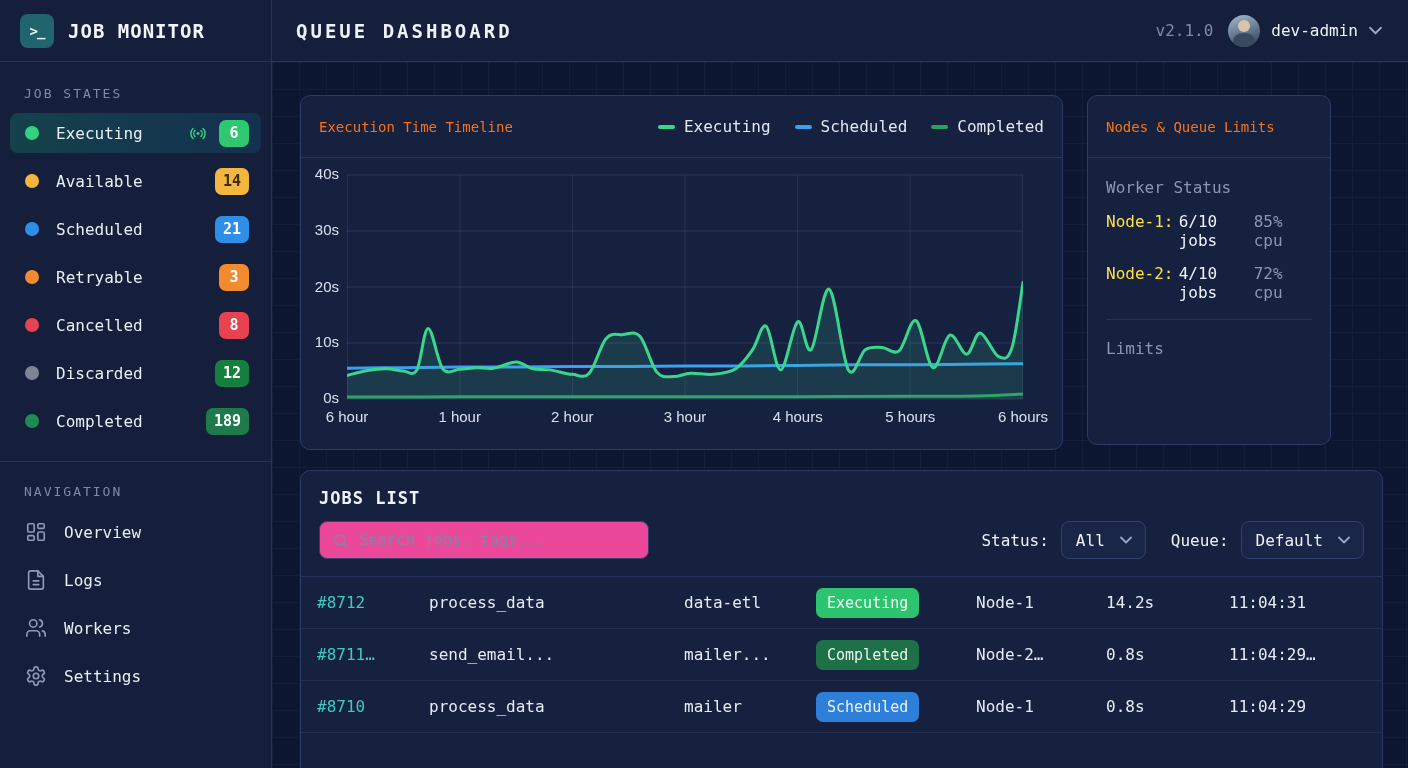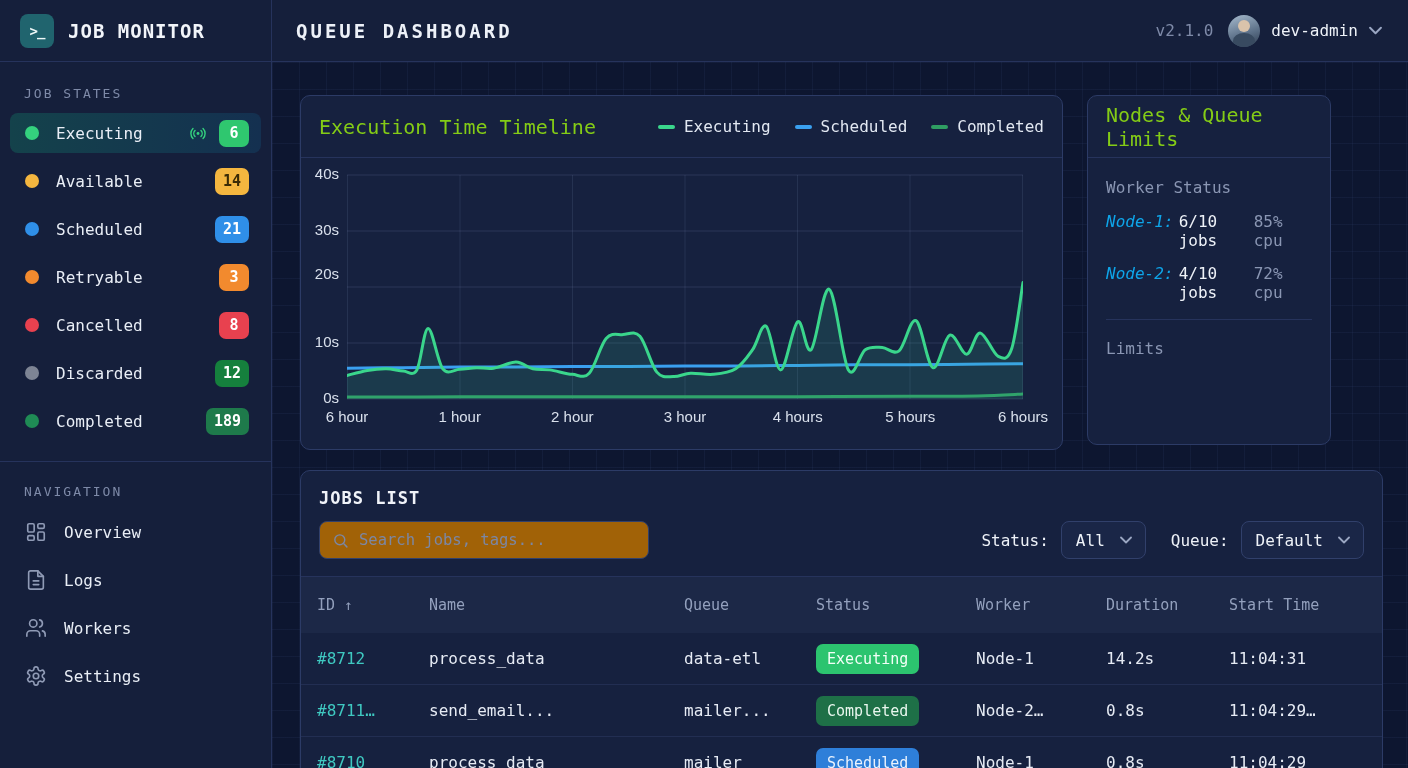--- a/index.html
+++ b/index.html
@@ -49,50 +49,50 @@
   .nav-label{ font-size:16px; color:#e9eef6; }
 
   
   .main{ position:absolute; top:62px; left:272px; width:1136px; height:706px; overflow:hidden;
     background-color:#0d1630;
     background-image:linear-gradient(rgba(92,122,190,0.08) 1px, transparent 1px),
                      linear-gradient(90deg, rgba(92,122,190,0.08) 1px, transparent 1px);
     background-size:27px 27px; }
   .card{ position:absolute; background:#16213f; border:1px solid #2c3b66; border-radius:10px; }
   .card-header{ height:62px; border-bottom:1px solid #26335c; display:flex; align-items:center; padding:0 18px; }
-  .card-title{ font-size:20px; color:#84cc16; font-weight:500; }
+  .card-title{ font-size:14px; color:#f97316; font-weight:500; }
 
   
   .timeline-card{ left:28px; top:33px; width:763px; height:355px; }
   .legend{ margin-left:auto; display:flex; gap:24px; align-items:center; }
   .legend-item{ display:flex; align-items:center; gap:9px; cursor:pointer; }
   .legend-swatch{ width:17px; height:4px; border-radius:2px; }
   .legend-label{ font-size:16px; color:#e2e8f2; }
   .chart-wrap{ position:relative; height:291px; font-family:"Liberation Sans","DejaVu Sans",sans-serif; }
   .chart-svg{ position:absolute; left:46px; top:16px; }
   .y-label{ position:absolute; left:0; width:38px; text-align:right; font-size:15px; color:#d9e0ec; }
   .x-label{ position:absolute; top:250px; width:90px; text-align:center; font-size:15px; color:#d9e0ec; }
 
   
   .nodes-card{ left:815px; top:33px; width:244px; height:350px; }
   .nodes-body{ padding:20px 18px 0; }
   .sub-header{ color:#8a96b3; font-size:16px; margin-bottom:15px; }
   .worker-row{ display:flex; font-size:16px; margin-bottom:14px; align-items:baseline; }
-  .worker-name{ width:84px; color:#0ea5e9;font-style:italic; }
+  .worker-name{ width:84px; color:#fde047; }
   .worker-jobs{ color:#eef2f8; }
   .worker-cpu{ margin-left:auto; color:#8a96b3; }
   .nodes-divider{ border-top:1px solid #26335c; margin:17px 0 19px; }
   .limit-row{ display:flex; justify-content:space-between; font-size:16px; margin-bottom:15px; color:#eef2f8;}
   .limit-value{ font-weight:bold; }
 
   
   .jobs-card{ left:28px; top:408px; width:1083px; height:392px; overflow:hidden; }
   .jobs-title{ font-size:17px; font-weight:bold; letter-spacing:1px; padding:17px 18px 0; color:#f0f3f9;}
   .jobs-toolbar{ display:flex; align-items:center; margin-top:13px; padding:0 18px 17px; }
-  .search-box{ width:330px; height:38px; border:1px solid #31406b; border-radius:8px; background:#a16207;
+  .search-box{ width:330px; height:38px; border:1px solid #31406b; border-radius:8px; background:#ec4899;
     display:flex; align-items:center; padding:0 12px; gap:10px; color:#7b87a5; }
   .search-input{ background:transparent; border:none; outline:none; color:#e8edf6; font:inherit; font-size:15.5px; flex:1; min-width:0;}
   .search-input::placeholder{ color:#7b87a5; }
   .filters{ margin-left:auto; display:flex; align-items:center; gap:13px; }
   .filter-label{ font-size:16px; color:#eef2f8; }
   .select-box{ height:38px; border:1px solid #31406b; border-radius:8px; background:#1a2647;
     display:flex; align-items:center; gap:15px; padding:0 13px 0 14px; font-size:16px; color:#eef2f8; cursor:pointer; }
   .filter-group{ display:flex; align-items:center; gap:12px; margin-left:12px; }
   .table{ border-top:1px solid #26335c; }
   .trow{ display:grid; grid-template-columns:112px 255px 132px 160px 130px 123px 1fr;
@@ -270,21 +270,21 @@
           <line x1="563" x2="563" y1="1" y2="225" stroke="rgba(152,170,212,0.12)" stroke-width="1"></line>
           <line x1="675.5" x2="675.5" y1="1" y2="225" stroke="rgba(152,170,212,0.12)" stroke-width="1"></line>
           <path d="M 0,223.04 C 18.777777777777775,223.012 75.11111111111111,222.9186666666667 112.66666666666666,222.872 C 150.2222222222222,222.82533333333333 187.77777777777777,222.77866666666665 225.33333333333331,222.76 C 262.88888888888886,222.74133333333333 300.44444444444446,222.77866666666665 338,222.76 C 375.55555555555554,222.74133333333333 413.1111111111111,222.74133333333333 450.66666666666663,222.648 C 488.2222222222222,222.55466666666666 533.2888888888889,222.3213333333333 563.3333333333334,222.2 C 593.3777777777779,222.07866666666666 612.1555555555556,222.29333333333332 630.9333333333333,221.92 C 649.711111111111,221.54666666666665 668.4888888888888,220.28666666666666 676,219.96" fill="none" stroke="#2f9e63" stroke-width="3" stroke-linecap="round" stroke-linejoin="round"></path>
           <path d="M 0,194.2 C 9.388888888888888,194.10666666666665 37.55555555555556,193.82666666666668 56.33333333333333,193.64000000000001 C 75.1111111111111,193.45333333333335 93.88888888888889,193.17333333333332 112.66666666666666,193.07999999999998 C 131.44444444444443,192.98666666666665 150.22222222222223,193.17333333333332 169,193.07999999999998 C 187.77777777777777,192.98666666666665 206.55555555555554,192.61333333333334 225.33333333333331,192.52 C 244.1111111111111,192.42666666666668 262.8888888888889,192.61333333333334 281.6666666666667,192.52 C 300.44444444444446,192.42666666666668 319.22222222222223,192.0533333333333 338,191.95999999999998 C 356.77777777777777,191.86666666666665 375.5555555555556,192.0533333333333 394.33333333333337,191.95999999999998 C 413.11111111111114,191.86666666666665 431.88888888888886,191.58666666666667 450.66666666666663,191.4 C 469.4444444444444,191.21333333333334 488.22222222222223,190.93333333333334 507,190.84 C 525.7777777777778,190.74666666666667 544.5555555555557,190.93333333333334 563.3333333333334,190.84 C 582.1111111111111,190.74666666666667 600.8888888888889,190.46666666666667 619.6666666666666,190.28 C 638.4444444444443,190.09333333333333 666.6111111111111,189.81333333333333 676,189.72" fill="none" stroke="#3aa0f0" stroke-width="3" stroke-linecap="round" stroke-linejoin="round"></path>
           <path d="M 0,201.48 C 3.3799999999999994,200.64 13.707777777777775,197.56 20.279999999999998,196.44 C 26.85222222222222,195.32 33.42444444444444,194.66666666666666 39.43333333333333,194.76 C 45.44222222222222,194.85333333333332 51.26333333333333,196.81333333333333 56.33333333333333,197 C 61.40333333333333,197.18666666666667 65.72222222222223,202.97333333333333 69.85333333333334,195.88 C 73.98444444444445,188.78666666666666 76.8011111111111,154.62666666666667 81.11999999999999,154.44 C 85.43888888888888,154.25333333333333 90.50888888888889,187.94666666666666 95.76666666666667,194.76 C 101.02444444444444,201.57333333333332 107.03333333333333,195.50666666666666 112.66666666666666,195.32 C 118.29999999999998,195.13333333333333 123.93333333333332,193.82666666666668 129.56666666666666,193.64000000000001 C 135.2,193.45333333333335 139.89444444444445,195.13333333333333 146.46666666666667,194.2 C 153.0388888888889,193.26666666666665 162.42777777777778,187.9466666666667 169,188.04000000000002 C 175.57222222222222,188.13333333333335 180.26666666666665,193.45333333333332 185.89999999999998,194.76 C 191.5333333333333,196.06666666666666 196.22777777777776,194.94666666666666 202.79999999999998,195.88 C 209.3722222222222,196.81333333333333 218.7611111111111,199.79999999999998 225.33333333333331,200.35999999999999 C 231.90555555555554,200.92 236.60000000000002,205.21333333333334 242.23333333333335,199.24 C 247.86666666666667,193.26666666666668 253.5,170.95999999999998 259.1333333333333,164.51999999999998 C 264.76666666666665,158.07999999999998 270.40000000000003,160.97333333333336 276.03333333333336,160.60000000000002 C 281.6666666666667,160.2266666666667 287.3,156.02666666666667 292.93333333333334,162.28 C 298.56666666666666,168.53333333333333 304.2,191.4 309.8333333333333,198.12 C 315.46666666666664,204.84 321.1,202.41333333333333 326.73333333333335,202.6 C 332.3666666666667,202.78666666666666 337.06111111111113,199.61333333333334 343.6333333333333,199.24 C 350.2055555555555,198.86666666666667 358.6555555555555,201.10666666666665 366.16666666666663,200.35999999999999 C 373.67777777777775,199.61333333333332 382.12777777777785,198.86666666666665 388.70000000000005,194.76 C 395.27222222222224,190.65333333333334 400.53,182.81333333333333 405.59999999999997,175.72 C 410.66999999999996,168.62666666666667 414.42555555555555,148.83999999999997 419.12,152.2 C 423.81444444444446,155.56 428.5088888888889,196.62666666666667 433.7666666666667,195.88 C 439.0244444444445,195.13333333333333 445.59666666666664,151.07999999999998 450.66666666666663,147.72 C 455.7366666666666,144.36 458.9288888888889,181.13333333333333 464.18666666666667,175.72 C 469.44444444444446,170.30666666666667 476.0166666666667,111.88 482.21333333333337,115.24 C 488.41,118.6 495.3577777777778,185.79999999999998 501.3666666666667,195.88 C 507.37555555555554,205.96 512.6333333333333,179.45333333333332 518.2666666666667,175.72 C 523.9,171.98666666666668 529.5333333333333,173.29333333333335 535.1666666666666,173.48000000000002 C 540.8,173.66666666666669 546.4333333333334,181.32 552.0666666666667,176.84 C 557.7,172.36 563.3333333333334,143.8 568.9666666666667,146.60000000000002 C 574.6,149.40000000000003 580.2333333333333,191.21333333333337 585.8666666666667,193.64000000000001 C 591.5,196.06666666666666 597.1333333333333,163.4 602.7666666666667,161.16 C 608.4,158.92 614.5966666666666,180.57333333333332 619.6666666666666,180.2 C 624.7366666666667,179.82666666666665 627.9288888888889,158.54666666666665 633.1866666666666,158.92 C 638.4444444444443,159.29333333333332 645.9555555555555,179.82666666666665 651.2133333333334,182.44 C 656.4711111111112,185.05333333333334 660.6022222222223,186.92 664.7333333333333,174.6 C 668.8644444444444,162.28 674.1222222222223,119.53333333333333 676,108.52 L 676,225 L 0,225 Z" fill="rgba(56,190,148,0.16)" stroke="none"></path>
           <path d="M 0,201.48 C 3.3799999999999994,200.64 13.707777777777775,197.56 20.279999999999998,196.44 C 26.85222222222222,195.32 33.42444444444444,194.66666666666666 39.43333333333333,194.76 C 45.44222222222222,194.85333333333332 51.26333333333333,196.81333333333333 56.33333333333333,197 C 61.40333333333333,197.18666666666667 65.72222222222223,202.97333333333333 69.85333333333334,195.88 C 73.98444444444445,188.78666666666666 76.8011111111111,154.62666666666667 81.11999999999999,154.44 C 85.43888888888888,154.25333333333333 90.50888888888889,187.94666666666666 95.76666666666667,194.76 C 101.02444444444444,201.57333333333332 107.03333333333333,195.50666666666666 112.66666666666666,195.32 C 118.29999999999998,195.13333333333333 123.93333333333332,193.82666666666668 129.56666666666666,193.64000000000001 C 135.2,193.45333333333335 139.89444444444445,195.13333333333333 146.46666666666667,194.2 C 153.0388888888889,193.26666666666665 162.42777777777778,187.9466666666667 169,188.04000000000002 C 175.57222222222222,188.13333333333335 180.26666666666665,193.45333333333332 185.89999999999998,194.76 C 191.5333333333333,196.06666666666666 196.22777777777776,194.94666666666666 202.79999999999998,195.88 C 209.3722222222222,196.81333333333333 218.7611111111111,199.79999999999998 225.33333333333331,200.35999999999999 C 231.90555555555554,200.92 236.60000000000002,205.21333333333334 242.23333333333335,199.24 C 247.86666666666667,193.26666666666668 253.5,170.95999999999998 259.1333333333333,164.51999999999998 C 264.76666666666665,158.07999999999998 270.40000000000003,160.97333333333336 276.03333333333336,160.60000000000002 C 281.6666666666667,160.2266666666667 287.3,156.02666666666667 292.93333333333334,162.28 C 298.56666666666666,168.53333333333333 304.2,191.4 309.8333333333333,198.12 C 315.46666666666664,204.84 321.1,202.41333333333333 326.73333333333335,202.6 C 332.3666666666667,202.78666666666666 337.06111111111113,199.61333333333334 343.6333333333333,199.24 C 350.2055555555555,198.86666666666667 358.6555555555555,201.10666666666665 366.16666666666663,200.35999999999999 C 373.67777777777775,199.61333333333332 382.12777777777785,198.86666666666665 388.70000000000005,194.76 C 395.27222222222224,190.65333333333334 400.53,182.81333333333333 405.59999999999997,175.72 C 410.66999999999996,168.62666666666667 414.42555555555555,148.83999999999997 419.12,152.2 C 423.81444444444446,155.56 428.5088888888889,196.62666666666667 433.7666666666667,195.88 C 439.0244444444445,195.13333333333333 445.59666666666664,151.07999999999998 450.66666666666663,147.72 C 455.7366666666666,144.36 458.9288888888889,181.13333333333333 464.18666666666667,175.72 C 469.44444444444446,170.30666666666667 476.0166666666667,111.88 482.21333333333337,115.24 C 488.41,118.6 495.3577777777778,185.79999999999998 501.3666666666667,195.88 C 507.37555555555554,205.96 512.6333333333333,179.45333333333332 518.2666666666667,175.72 C 523.9,171.98666666666668 529.5333333333333,173.29333333333335 535.1666666666666,173.48000000000002 C 540.8,173.66666666666669 546.4333333333334,181.32 552.0666666666667,176.84 C 557.7,172.36 563.3333333333334,143.8 568.9666666666667,146.60000000000002 C 574.6,149.40000000000003 580.2333333333333,191.21333333333337 585.8666666666667,193.64000000000001 C 591.5,196.06666666666666 597.1333333333333,163.4 602.7666666666667,161.16 C 608.4,158.92 614.5966666666666,180.57333333333332 619.6666666666666,180.2 C 624.7366666666667,179.82666666666665 627.9288888888889,158.54666666666665 633.1866666666666,158.92 C 638.4444444444443,159.29333333333332 645.9555555555555,179.82666666666665 651.2133333333334,182.44 C 656.4711111111112,185.05333333333334 660.6022222222223,186.92 664.7333333333333,174.6 C 668.8644444444444,162.28 674.1222222222223,119.53333333333333 676,108.52" fill="none" stroke="#3ad68c" stroke-width="3" stroke-linecap="round" stroke-linejoin="round"></path>
         </svg>
       <div id="ylabels-host">
           <span class="y-label" style="top: 7px;">40s</span>
           <span class="y-label" style="top: 63px;">30s</span>
-          <span class="y-label" style="top: 107px;">20s</span>
+          <span class="y-label" style="top: 120px;">20s</span>
           <span class="y-label" style="top: 175px;">10s</span>
           <span class="y-label" style="top: 231px;">0s</span>
         </div>
       <div id="xlabels-host">
           <span class="x-label" style="left: 1px;">6 hour</span>
           <span class="x-label" style="left: 113.667px;">1 hour</span>
           <span class="x-label" style="left: 226.333px;">2 hour</span>
           <span class="x-label" style="left: 339px;">3 hour</span>
           <span class="x-label" style="left: 451.667px;">4 hours</span>
           <span class="x-label" style="left: 564.333px;">5 hours</span>
@@ -349,30 +349,20 @@
               <span class="chev">
                 <svg width="12" height="8" viewBox="0 0 12 8" fill="none" stroke="currentColor" stroke-width="1.8" stroke-linecap="round" stroke-linejoin="round">
                   <path d="M1 1.5 6 6.5 11 1.5"></path>
                 </svg>
               </span>
             </div>
           </div>
         </div>
     </div>
     <div class="table">
-      <div class="trow thead" id="thead-host">
-
-      <span class="th">ID <span class="sort-arrow">↑</span></span>
-          <span class="th">Name</span>
-          <span class="th">Queue</span>
-          <span class="th">Status</span>
-          <span class="th">Worker</span>
-          <span class="th">Duration</span>
-          <span class="th">Start Time</span>
-        </div>
       <div id="rows-host">
 
       <div class="trow tbody-row">
             <span class="cell-id">#8712</span>
             <span class="cell-name">process_data</span>
             <span class="cell-queue">data-etl</span>
             <span><span class="badge executing">Executing</span></span>
             <span class="cell-worker">Node-1</span>
             <span class="cell-duration">14.2s</span>
             <span class="cell-start">11:04:31</span>

